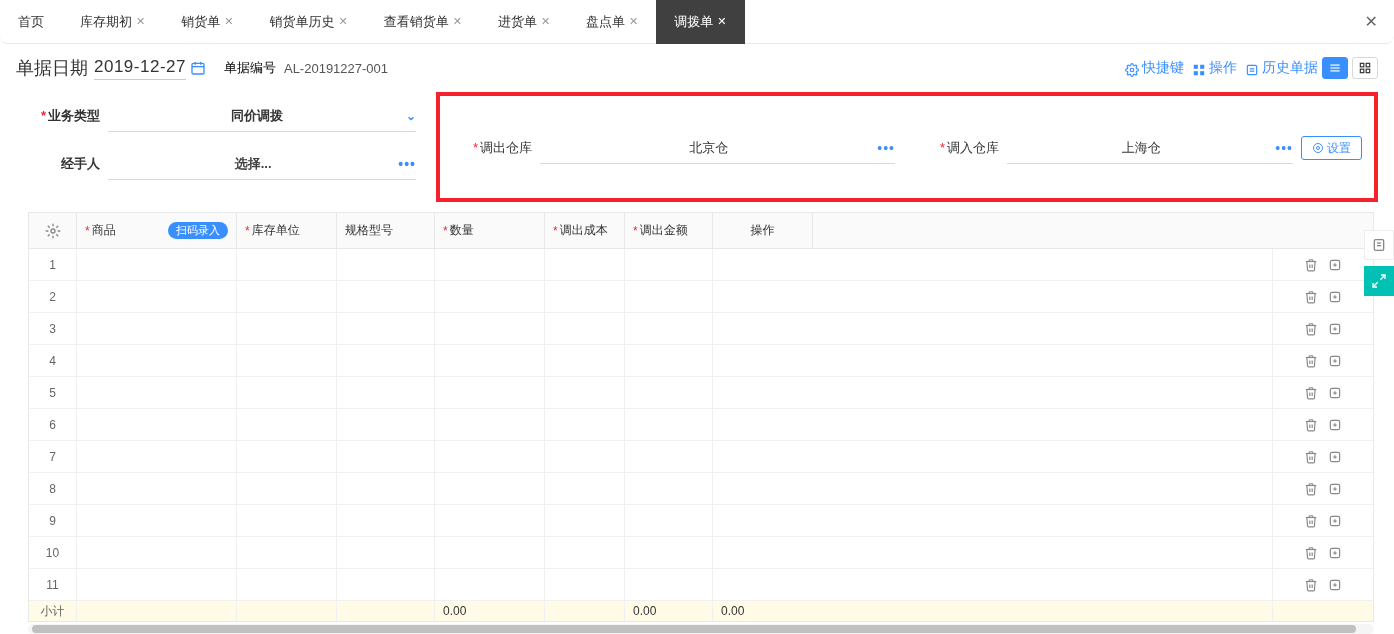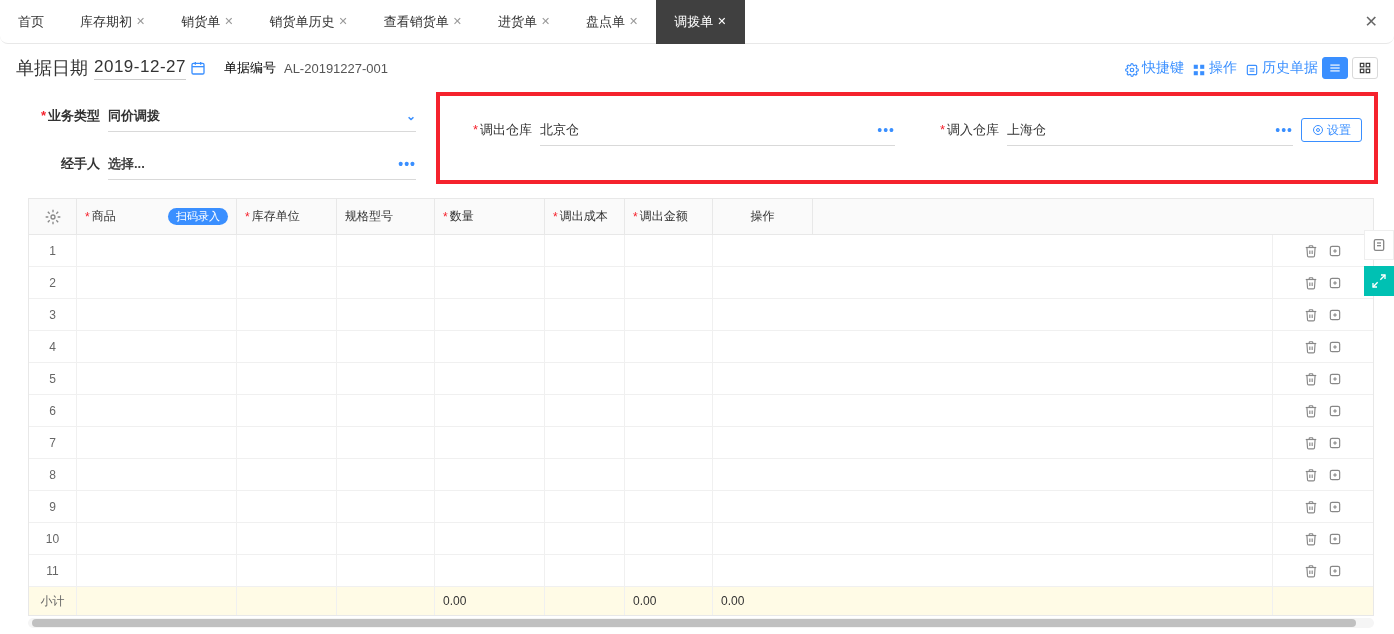--- a/index.html
+++ b/index.html
@@ -23,37 +23,37 @@
 .toolbar-link svg { width: 14px; height: 14px; margin-right: 3px; }
 .view-btn { width: 26px; height: 22px; border: 1px solid #d9d9d9; display: inline-flex; align-items: center; justify-content: center; margin-left: 4px; border-radius: 3px; cursor: pointer; }
 .view-btn.active { background: #3a8fff; border-color: #3a8fff; color: #fff; }
 .view-btn svg { width: 14px; height: 14px; }
 
 .form-area { display: flex; padding: 0 16px 10px 16px; gap: 0; align-items: flex-start; }
 .form-col-left { width: 420px; padding-right: 20px; font-weight: bold; }
 .form-row { display: flex; align-items: center; height: 48px; }
 .form-label { width: 92px; text-align: right; color: #333; font-size: 13px; padding-right: 8px; }
 .req { color: #f5222d; margin-right: 2px; }
-.form-field { flex: 1; display: flex; align-items: center; border-bottom: 1px solid #d9d9d9; height: 32px; }
+.form-field { flex: 1; display: flex; align-items: center; border-bottom: 1px solid #d9d9d9; height: 32px; text-align: center; }
 .form-value { flex: 1; color: #333; }
 .form-placeholder { flex: 1; color: #404040; }
 .dd-icon { color: #3a8fff; font-size: 12px; }
 .dots-icon { color: #3a8fff; letter-spacing: 1px; font-size: 14px; }
 
-.highlight-box { border: 4px solid #f5222d; flex: 1; display: flex; padding: 18px 12px 34px 12px; gap: 24px; position: relative; }
+.highlight-box { border: 4px solid #f5222d; flex: 1; display: flex; padding: 36px 12px 34px 12px; gap: 24px; position: relative; }
 .highlight-col { flex: 1; display: flex; align-items: center; }
 .settings-btn { border: 1px solid #3a8fff; color: #3a8fff; border-radius: 3px; padding: 3px 10px; font-size: 12px; display: inline-flex; align-items: center; cursor: pointer; margin-left: 8px; height: 24px; }
 .settings-btn svg { width: 12px; height: 12px; margin-right: 3px; }
 
 .table-wrap { padding: 0 20px 0 28px; }
 .table-container { border: 1px solid #e8e8e8; overflow: hidden; }
 .thead-row { display: flex; background: #fafafa; border-bottom: 1px solid #e8e8e8; height: 36px; align-items: center; }
 .tbody { }
 .tbody-row { display: flex; border-bottom: 1px solid #f0f0f0; height: 32px; align-items: center; }
-.tfoot-row { display: flex; background: #fffbe6; height: 28px; align-items: center; font-size: 12px; }
+.tfoot-row { display: flex; background: #fffbe6; height: 20px; align-items: center; font-size: 12px; }
 .th, .td { padding: 0 8px; font-size: 12px; border-right: 1px solid #f0f0f0; height: 100%; display: flex; align-items: center; overflow: hidden; }
 .thead-row .th { border-right: 1px solid #e8e8e8; }
 .col-gear { width: 48px; justify-content: center; }
 .col-idx { width: 48px; justify-content: center; color: #666; }
 .col-product { width: 160px; }
 .col-unit { width: 100px; }
 .col-spec { width: 98px; }
 .col-qty { width: 110px; }
 .col-cost { width: 80px; }
 .col-amount { width: 88px; }

